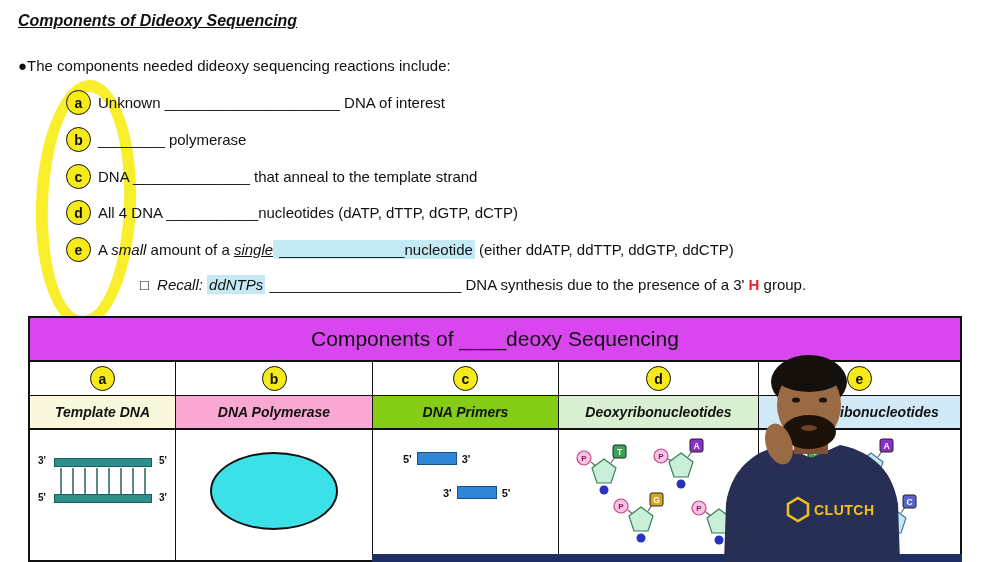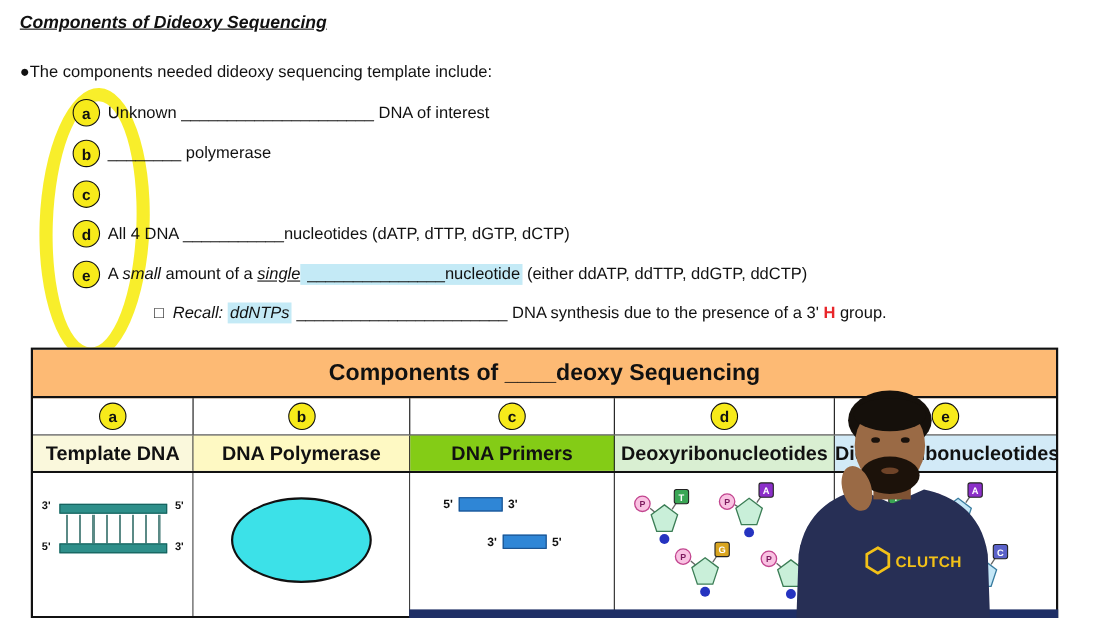--- a/index.html
+++ b/index.html
@@ -14,30 +14,30 @@
   .circle{width:23px;height:23px;border-radius:50%;background:#f7ea1a;border:1.6px solid #111;
           display:flex;align-items:center;justify-content:center;font-weight:bold;font-size:14px;flex:0 0 auto;}
   .hl{background:#c4eaf6;padding:1px 2px;}
   .red{color:#e8262a;font-weight:bold;}
   .it{font-style:italic;}
   .itu{font-style:italic;text-decoration:underline;text-align:center;}
   .recall{left:140px;top:276px;font-size:15px;display:flex;align-items:center;gap:8px;position:absolute;white-space:pre;}
 
   .ctable{left:28px;top:316px;width:934px;height:246px;border:2px solid #111;box-sizing:border-box;
           background:#fff;overflow:hidden;}
-  .t-title{height:42px;background:#fdba74;border-bottom:2px solid #111;display:flex;
-           align-items:center;justify-content:center;font-size:21px;font-weight:bold;white-space:pre;}
+  .t-title{height:42px;background:#d946ef;border-bottom:2px solid #111;display:flex;
+           align-items:center;justify-content:center;font-size:21px;font-weight:normal;white-space:pre;}
   .tgrid{display:grid;grid-template-columns:146px 197px 186px 200px 1fr;}
   .t-letters{height:33px;border-bottom:1px solid #111;}
   .t-letters>div{border-right:1px solid #111;display:flex;align-items:center;justify-content:center;}
   .t-headers{height:32px;border-bottom:2px solid #111;}
   .t-headers>div{border-right:1px solid #111;display:flex;align-items:center;justify-content:center;
-                 font-weight:bold;font-size:18px;}
+                 font-weight:bold;font-size:14px;font-style:italic;}
   .t-letters>div:last-child,.t-headers>div:last-child,.t-body>div:last-child{border-right:none;}
-  .hc-a{background:#faf8dc}.hc-b{background:#fef9c3}.hc-c{background:#84cc16}
+  .hc-a{background:#faf8dc}.hc-b{background:#f9a8d4}.hc-c{background:#84cc16}
   .hc-d{background:#d9efd2}.hc-e{background:#d2eaf7}
   .t-body{height:129px;}
   .t-body>div{border-right:1px solid #111;position:relative;background:#fff;}
 
   .lbl{position:absolute;font-size:10px;font-weight:bold;}
   .strand{position:absolute;left:24px;width:98px;height:9px;background:#2e8f8a;border:1px solid #14605b;box-sizing:border-box;}
   .rungs{position:absolute;left:30px;width:86px;height:26px;top:38px;
          background:repeating-linear-gradient(90deg,#5b8a86 0 2px,transparent 2px 12px);}
   .poly-ellipse{position:absolute;left:34px;top:22px;width:128px;height:78px;border-radius:50%;
                 background:#3ce1e8;border:2px solid #111;box-sizing:border-box;}
@@ -54,36 +54,37 @@
   .oh{fill:#2533c0;}
 
   .bottom-bar{left:372px;top:554px;width:590px;height:8px;background:#1f2f66;}
   .person{left:716px;top:348px;width:192px;height:214px;}
   .logo-text{font-size:14px;font-weight:bold;fill:#f2c118;letter-spacing:.5px;}
 </style>
 </head>
 <body>
 
 <div class="abs page-title">Components of Dideoxy Sequencing</div>
-<div class="abs intro">●The components needed dideoxy sequencing template include:</div>
+<div class="abs intro">●The components needed dideoxy sequencing reactions include:</div>
 
 <div class="abs marker"></div>
 
 <div class="row" style="top:90px">
   <span class="circle"><span>a</span></span>
   <span><span>Unknown </span><span>_____________________</span><span> DNA of interest</span></span>
 </div>
 
 <div class="row" style="top:127px">
   <span class="circle"><span>b</span></span>
   <span><span>________</span><span> polymerase</span></span>
 </div>
 
 <div class="row" style="top:164px">
   <span class="circle"><span>c</span></span>
+  <span><span>DNA </span><span>______________</span><span> that anneal to the template strand</span></span>
 </div>
 
 <div class="row" style="top:200px">
   <span class="circle"><span>d</span></span>
   <span><span>All 4 DNA </span><span>___________</span><span>nucleotides (dATP, dTTP, dGTP, dCTP)</span></span>
 </div>
 
 <div class="row" style="top:237px">
   <span class="circle"><span>e</span></span>
   <span><span>A </span><span class="it">small</span><span> amount of a </span><span class="itu">single</span><span class="hl"><span> _______________</span><span>nucleotide</span></span><span> (either ddATP, ddTTP, ddGTP, ddCTP)</span></span>

